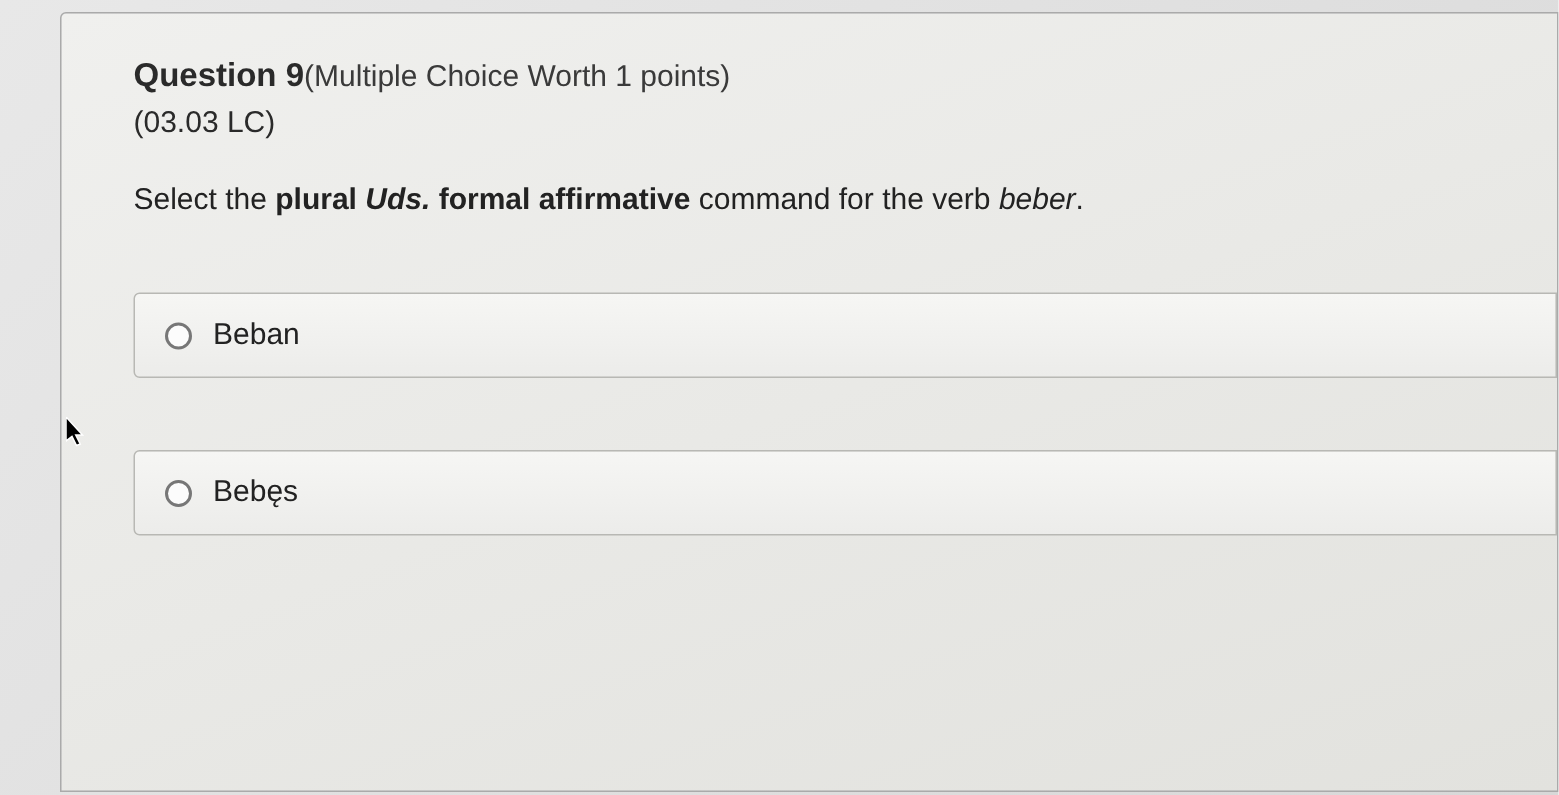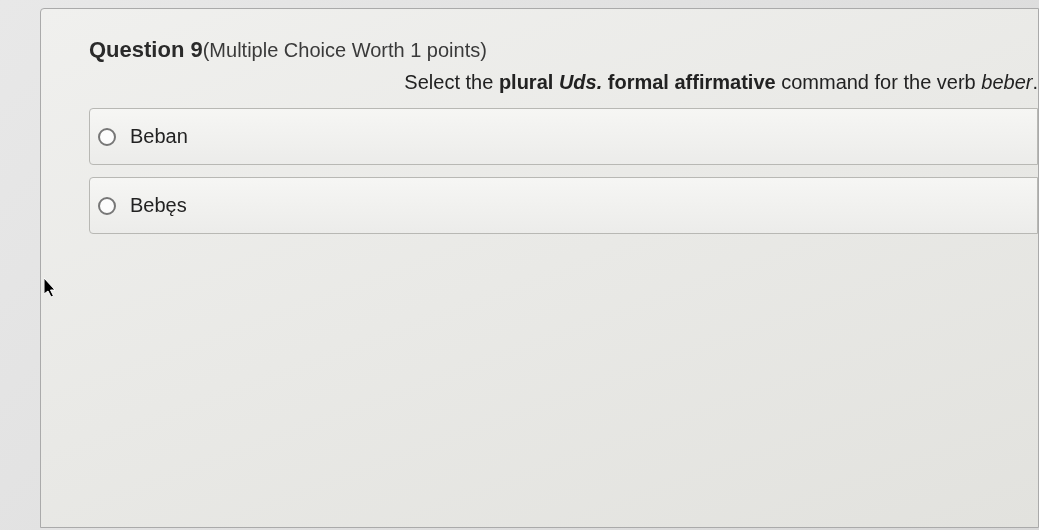--- a/index.html
+++ b/index.html
@@ -45,43 +45,43 @@
     .lesson-code {
       font-size: 20px;
       color: #2a2a2a;
       margin-top: 6px;
       margin-bottom: 28px;
     }
     .prompt {
       font-size: 20px;
       color: #222;
       margin-bottom: 14px;
-      text-align: right;
     }
     .prompt .bold {
       font-weight: bold;
     }
     .prompt .italic {
       font-style: italic;
     }
     .options {
       display: flex;
       flex-direction: column;
       gap: 12px;
     }
     .option {
       background: linear-gradient(180deg, #f6f6f4 0%, #ececea 100%);
       border: 1px solid #b8b8b4;
       border-radius: 4px 0 0 4px;
-      padding: 16px 8px;
+      padding: 16px 20px;
       display: flex;
       align-items: center;
       gap: 14px;
       cursor: pointer;
       min-height: 56px;
+      margin-top: 36px;
     }
     .radio-circle {
       width: 18px;
       height: 18px;
       border: 2px solid #777;
       border-radius: 50%;
       flex-shrink: 0;
       background: #fcfcfc;
     }
     .option-text {
@@ -97,20 +97,21 @@
   </style>
 </head>
 <body>
 
 <div class="quiz-container">
 
   <div class="question-header">
     <span class="question-label">Question </span><span class="question-number">9</span><span class="question-meta">(Multiple Choice Worth 1 points)</span>
   </div>
 
+  <div class="lesson-code">(03.03 LC)</div>
 
   <div class="prompt">
     <span>Select the </span><span class="bold">plural </span><span class="bold italic">Uds.</span><span class="bold"> formal affirmative</span><span> command for the verb </span><span class="italic">beber</span><span>.</span>
   </div>
 
   <div class="options">
 
     <label class="option">
       <span class="radio-circle"></span>
       <span class="option-text">Beban</span>

